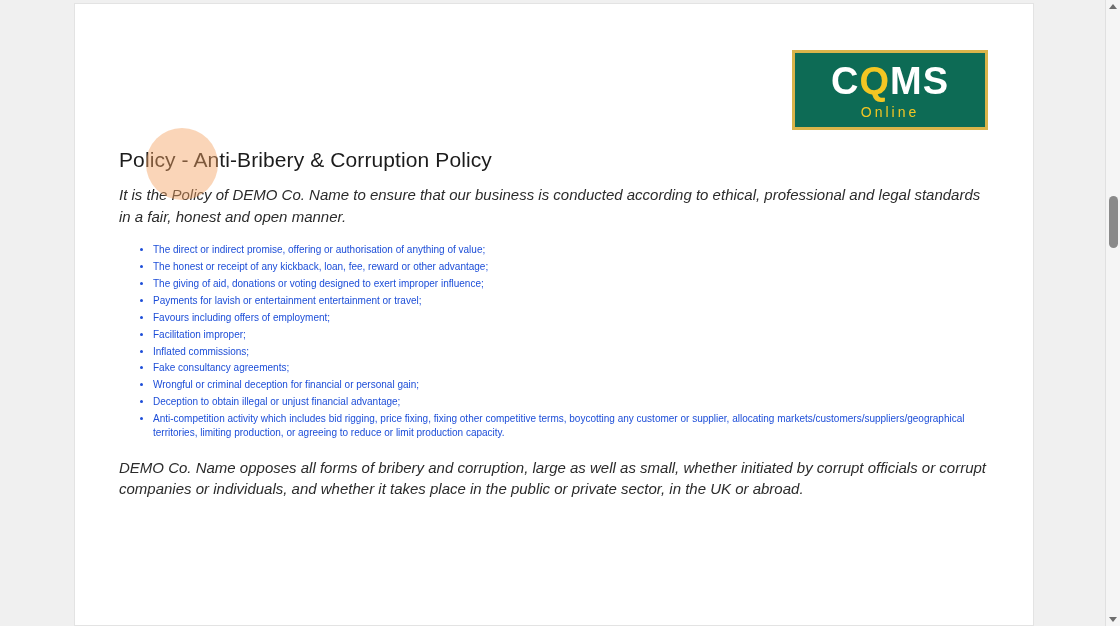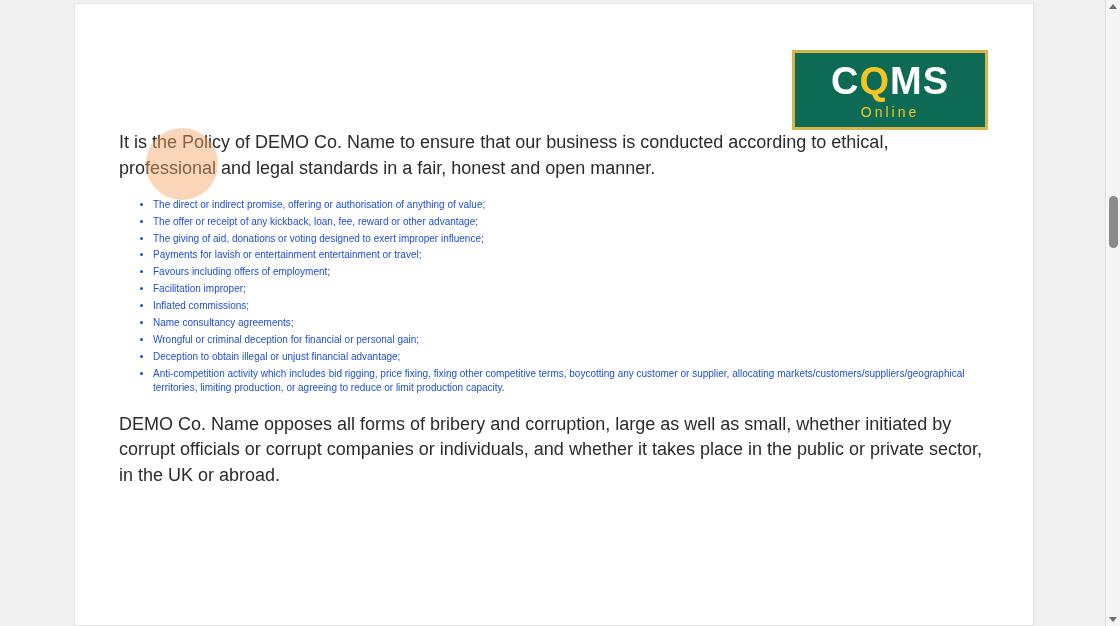--- a/index.html
+++ b/index.html
@@ -83,25 +83,26 @@
 
   h1.doc-title {
     font-size: 21px;
     font-weight: normal;
     color: #1c1c1c;
     margin: 18px 0 12px 0;
     letter-spacing: 0.1px;
   }
 
   p.para {
-    font-size: 18px;
+    font-size: 15px;
     color: #2b2b2b;
     line-height: 1.44;
     margin: 0 0 16px 0;
     max-width: 868px;
+    font-style: italic;
   }
 
   ul.bullets {
     margin: 0 0 16px 0;
     padding-left: 34px;
     max-width: 868px;
   }
   ul.bullets li {
     font-size: 10px;
     color: #1d4ed8;
@@ -170,33 +171,34 @@
           <div class="logo-main">
             <span class="logo-letter">C</span>
               <span class="logo-q">Q</span>
               <span class="logo-letter">M</span>
               <span class="logo-letter">S</span>
           </div>
           <div class="logo-sub">Online</div>
         </div>
       </div>
 
+      <h1 class="doc-title">Policy - Anti-Bribery &amp; Corruption Policy</h1>
 
       <p class="para">It is the Policy of DEMO Co. Name to ensure that our business is conducted according to ethical, professional and legal standards in a fair, honest and open manner.</p>
 
 
       <ul class="bullets">
         <li>The direct or indirect promise, offering or authorisation of anything of value;</li>
-        <li>The offer or receipt of any kickback, loan, fee, reward or other advantage;</li>
+        <li>The honest or receipt of any kickback, loan, fee, reward or other advantage;</li>
         <li>The giving of aid, donations or voting designed to exert improper influence;</li>
         <li>Payments for lavish or entertainment entertainment or travel;</li>
         <li>Favours including offers of employment;</li>
         <li>Facilitation improper;</li>
         <li>Inflated commissions;</li>
-        <li>Name consultancy agreements;</li>
+        <li>Fake consultancy agreements;</li>
         <li>Wrongful or criminal deception for financial or personal gain;</li>
         <li>Deception to obtain illegal or unjust financial advantage;</li>
         <li>Anti-competition activity which includes bid rigging, price fixing, fixing other competitive terms, boycotting any customer or supplier, allocating markets/customers/suppliers/geographical territories, limiting production, or agreeing to reduce or limit production capacity.</li>
       </ul>
 
       <p class="para">DEMO Co. Name opposes all forms of bribery and corruption, large as well as small, whether initiated by corrupt officials or corrupt companies or individuals, and whether it takes place in the public or private sector, in the UK or abroad.</p>
 
     </div>
   </div>
 

